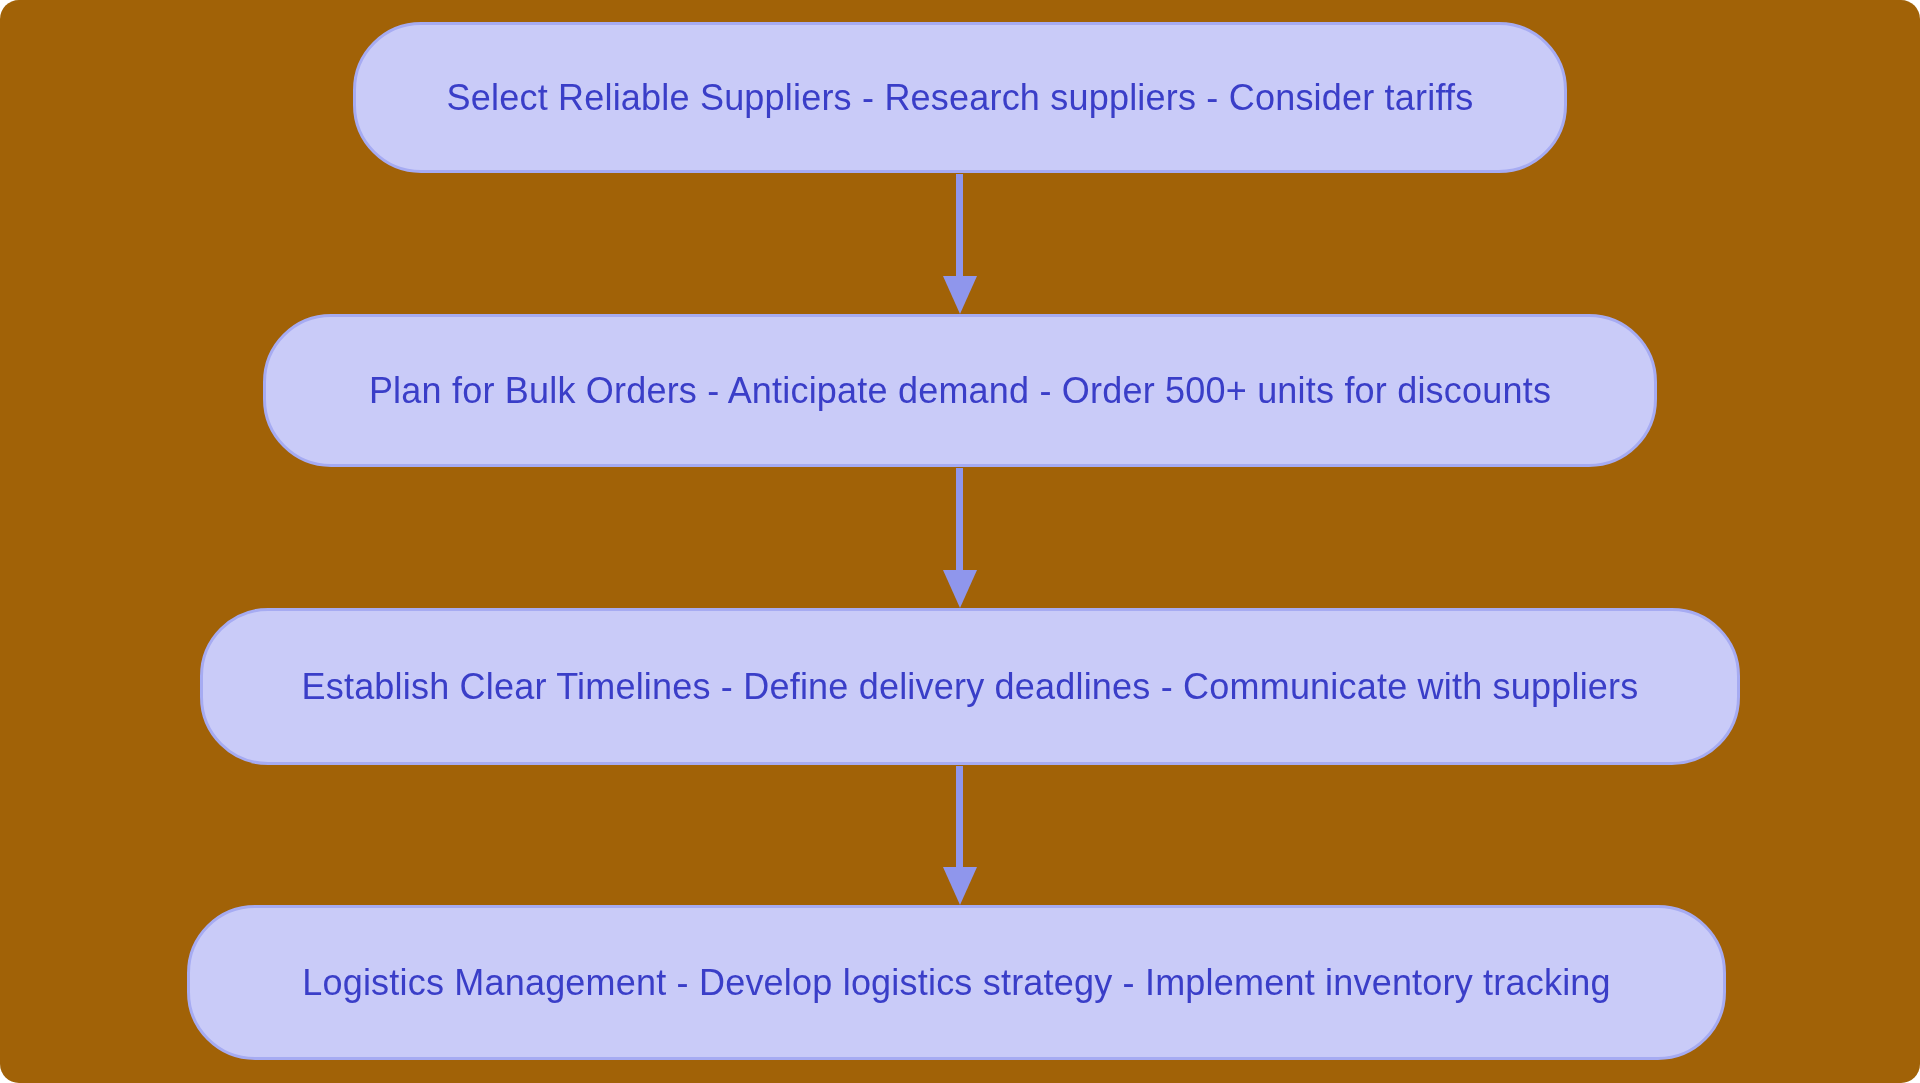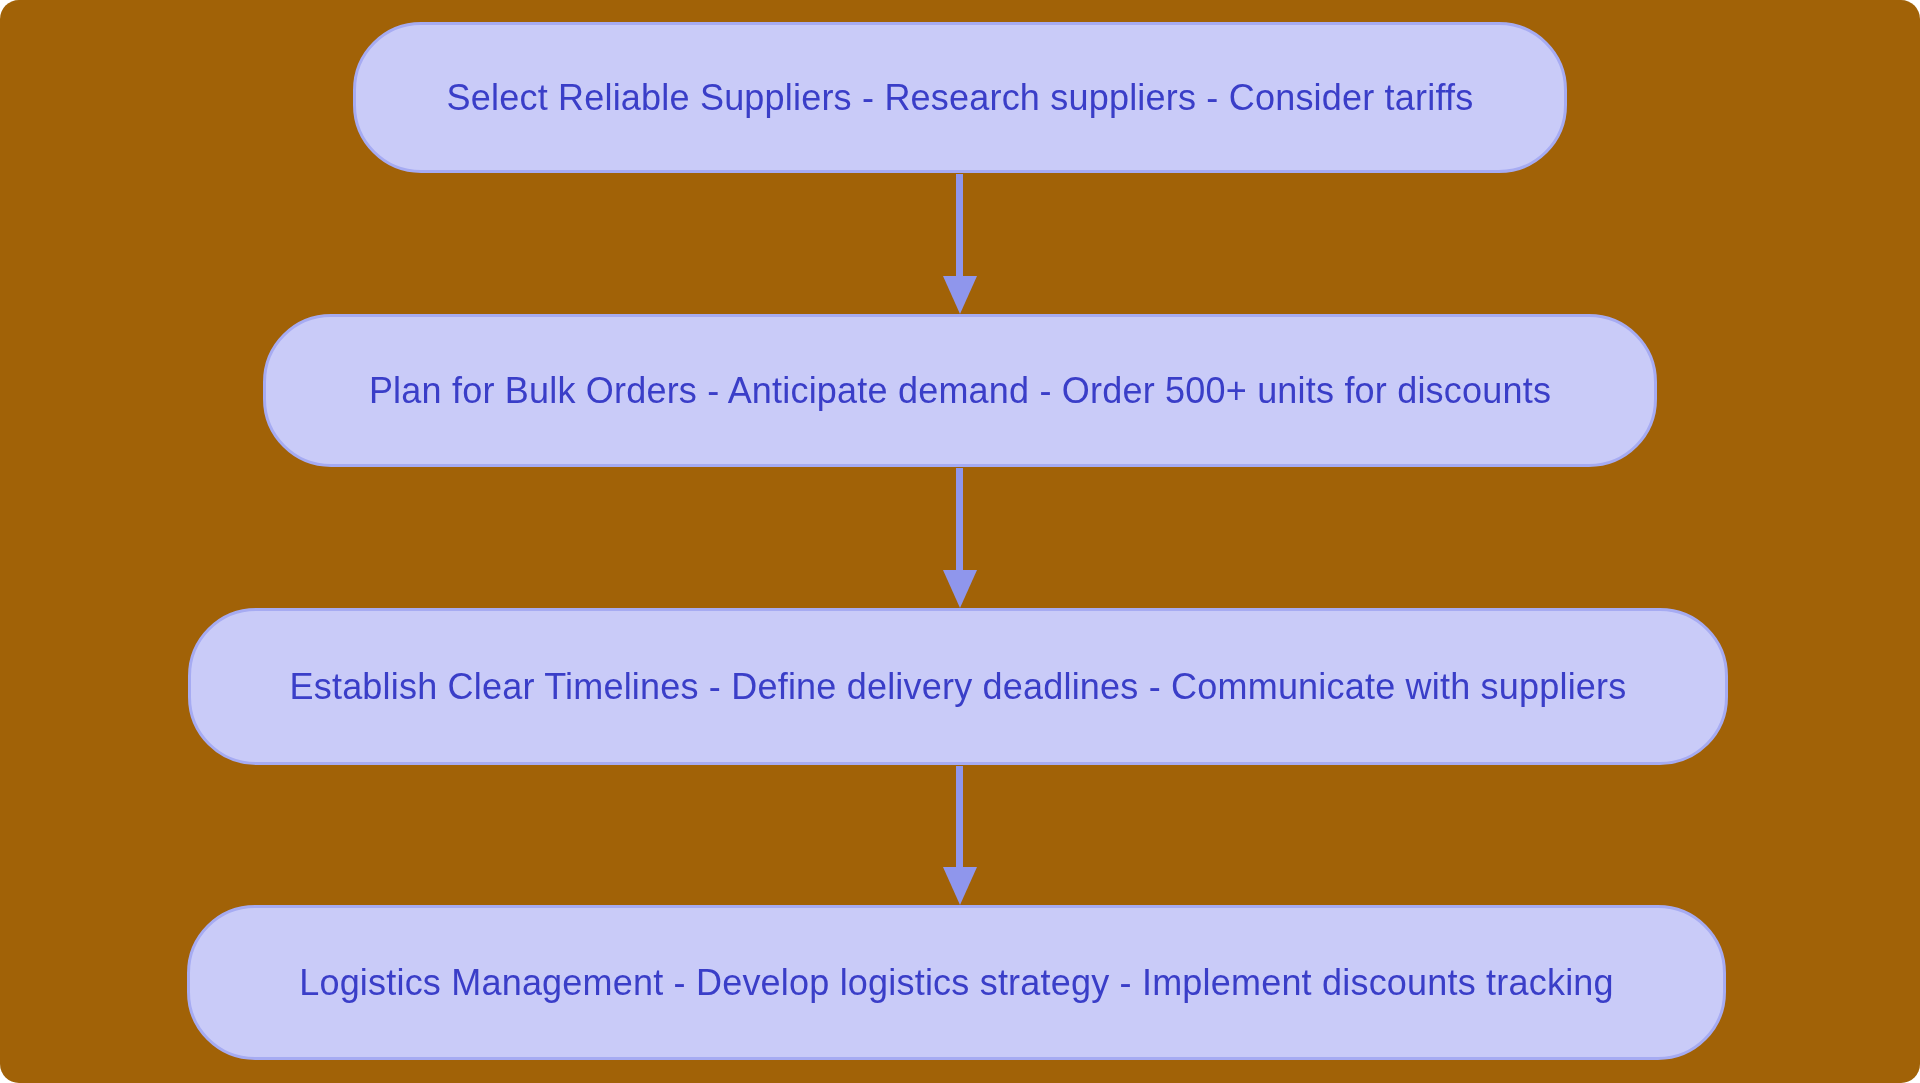--- a/index.html
+++ b/index.html
@@ -29,21 +29,21 @@
   }
   .flow-node .node-label {
     color: #3a3ec8;
     font-size: 36px;
     line-height: 1.2;
     letter-spacing: 0.2px;
     white-space: nowrap;
   }
   .node-1 { left: 353px; top: 22px;  width: 1214px; height: 151px; }
   .node-2 { left: 263px; top: 314px; width: 1394px; height: 153px; text-align: right; }
-  .node-3 { left: 188px; top: 608px; width: 1540px; height: 157px; text-align: center; }
+  .node-3 { left: 200px; top: 608px; width: 1540px; height: 157px; text-align: center; }
   .node-4 { left: 187px; top: 905px; width: 1539px; height: 155px; }
 
   .arrow {
     position: absolute;
     left: 0;
     top: 0;
   }
   .arrow .shaft {
     position: absolute;
     width: 7px;
@@ -92,16 +92,16 @@
   <div class="flow-node node-3">
     <span class="node-label">Establish Clear Timelines - Define delivery deadlines - Communicate with suppliers</span>
   </div>
 
   <div class="arrow arrow-3">
     <div class="shaft"></div>
     <div class="head"></div>
   </div>
 
   <div class="flow-node node-4">
-    <span class="node-label">Logistics Management - Develop logistics strategy - Implement discounts tracking</span>
+    <span class="node-label">Logistics Management - Develop logistics strategy - Implement inventory tracking</span>
   </div>
 
 </div>
 
 </body></html>

